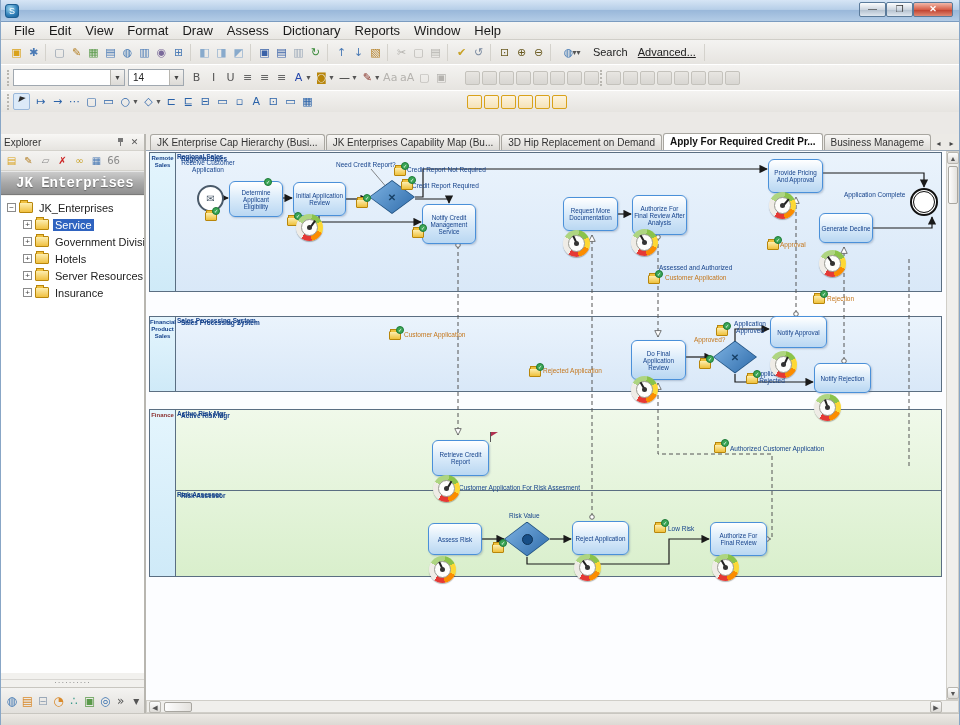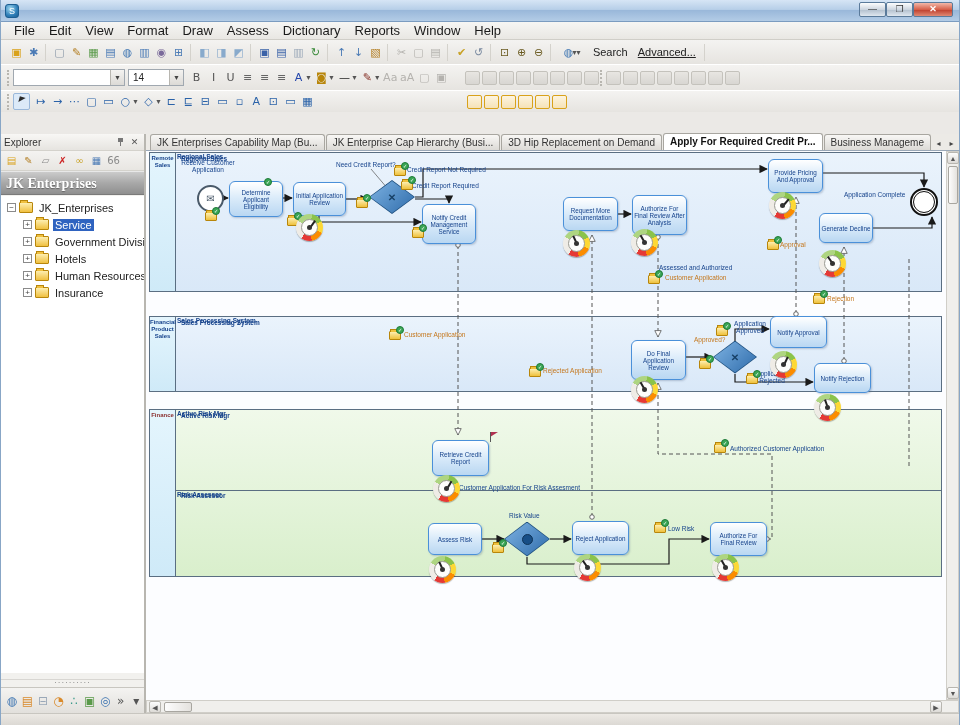--- a/index.html
+++ b/index.html
@@ -53,22 +53,22 @@
 
   
   #explorer { position:absolute; left:0; top:134px; width:145px; bottom:12px; background:#f2f1ee; border-right:2px solid #b8b6b0; }
   #exp-head { height:17px; display:flex; align-items:center; background:linear-gradient(#f8f7f5,#e6e4e0); padding:0 3px;
     border-bottom:1px solid #d4d2cc; }
   #exp-title { font-size:10px; color:#333; flex:1; }
   .exp-hbtn { font-size:9px; color:#555; width:13px; text-align:center; }
   #exp-toolbar { height:20px; display:flex; align-items:center; padding-left:2px; background:linear-gradient(#f4f3f1,#e8e6e2);
     border-bottom:1px solid #d4d2cc; }
   #exp-banner { height:24px; background:linear-gradient(#cbcbcb,#a8a8a8 50%,#8f8f8f); color:#fff; font-weight:bold;
-    font-size:14px; line-height:23px; padding-left:5px; text-shadow:0 1px 1px #666;
-    border-top:1px solid #e8e8e8; border-bottom:1px solid #7a7a7a; font-family:Liberation Serif, serif; }
+    font-size:14px; line-height:23px; padding-left:15px; text-shadow:0 1px 1px #666;
+    border-top:1px solid #e8e8e8; border-bottom:1px solid #7a7a7a; font-family:Liberation Mono, monospace; }
   #tree { background:#fff; position:absolute; top:62px; bottom:40px; left:0; right:0; overflow:hidden; padding-top:3px; }
   .tree-row { display:flex; align-items:center; height:17px; font-size:11px; color:#222; white-space:nowrap; }
   .expbox { width:9px; height:9px; border:1px solid #8a8a8a; background:#fff; font-size:8px; line-height:7px;
     text-align:center; color:#444; margin-right:3px; flex:none; }
   .tfold { width:14px; height:11px; background:linear-gradient(#fdeeb0,#f0c040); border:1px solid #b8860b;
     border-radius:1px; position:relative; margin-right:4px; flex:none; }
   .tfold::before { content:""; position:absolute; left:0; top:-3px; width:6px; height:2px; background:#f0c040;
     border:1px solid #b8860b; border-bottom:none; }
   .tlabel { padding:0 2px; }
   .tlabel.sel { background:#2f63c0; color:#fff; }
@@ -360,21 +360,21 @@
           <span class="tlabel">Government Division</span>
         </div>
         <div class="tree-row" style="padding-left: 22px;">
           <span class="expbox">+</span>
           <span class="tfold"></span>
           <span class="tlabel">Hotels</span>
         </div>
         <div class="tree-row" style="padding-left: 22px;">
           <span class="expbox">+</span>
           <span class="tfold"></span>
-          <span class="tlabel">Human Resources</span>
+          <span class="tlabel">Server Resources</span>
         </div>
         <div class="tree-row" style="padding-left: 22px;">
           <span class="expbox">+</span>
           <span class="tfold"></span>
           <span class="tlabel">Insurance</span>
         </div>
       </div>
     <div id="exp-split">··········</div>
     <div id="exp-bottom">
         <span class="icon" style="color: rgb(58, 114, 176); font-size: 12px;">◍</span>
@@ -385,22 +385,22 @@
         <span class="icon" style="color: rgb(90, 154, 74); font-size: 12px;">▣</span>
         <span class="icon" style="color: rgb(58, 114, 176); font-size: 12px;">◎</span>
         <span class="icon" style="color: rgb(85, 85, 85); font-size: 12px;">»</span>
         <span class="icon" style="color: rgb(85, 85, 85); font-size: 12px;">▾</span>
       </div>
   </div>
 
   <div id="main">
     <div id="tabbar">
       <span id="tabs" style="display:flex;align-items:flex-end;">
+          <div class="tab">JK Enterprise Cap Hierarchy (Busi...</div>
           <div class="tab">JK Enterprises Capability Map (Bu...</div>
-          <div class="tab">JK Enterprise Cap Hierarchy (Busi...</div>
           <div class="tab">3D Hip Replacement on Demand</div>
           <div class="tab active">Apply For Required Credit Pr...</div>
           <div class="tab">Business Manageme</div>
         </span>
       <span id="tab-ctrls">
           <span class="icon">◂</span>
           <span class="icon">▸</span>
           <span class="icon">▾</span>
         </span>
     </div>

